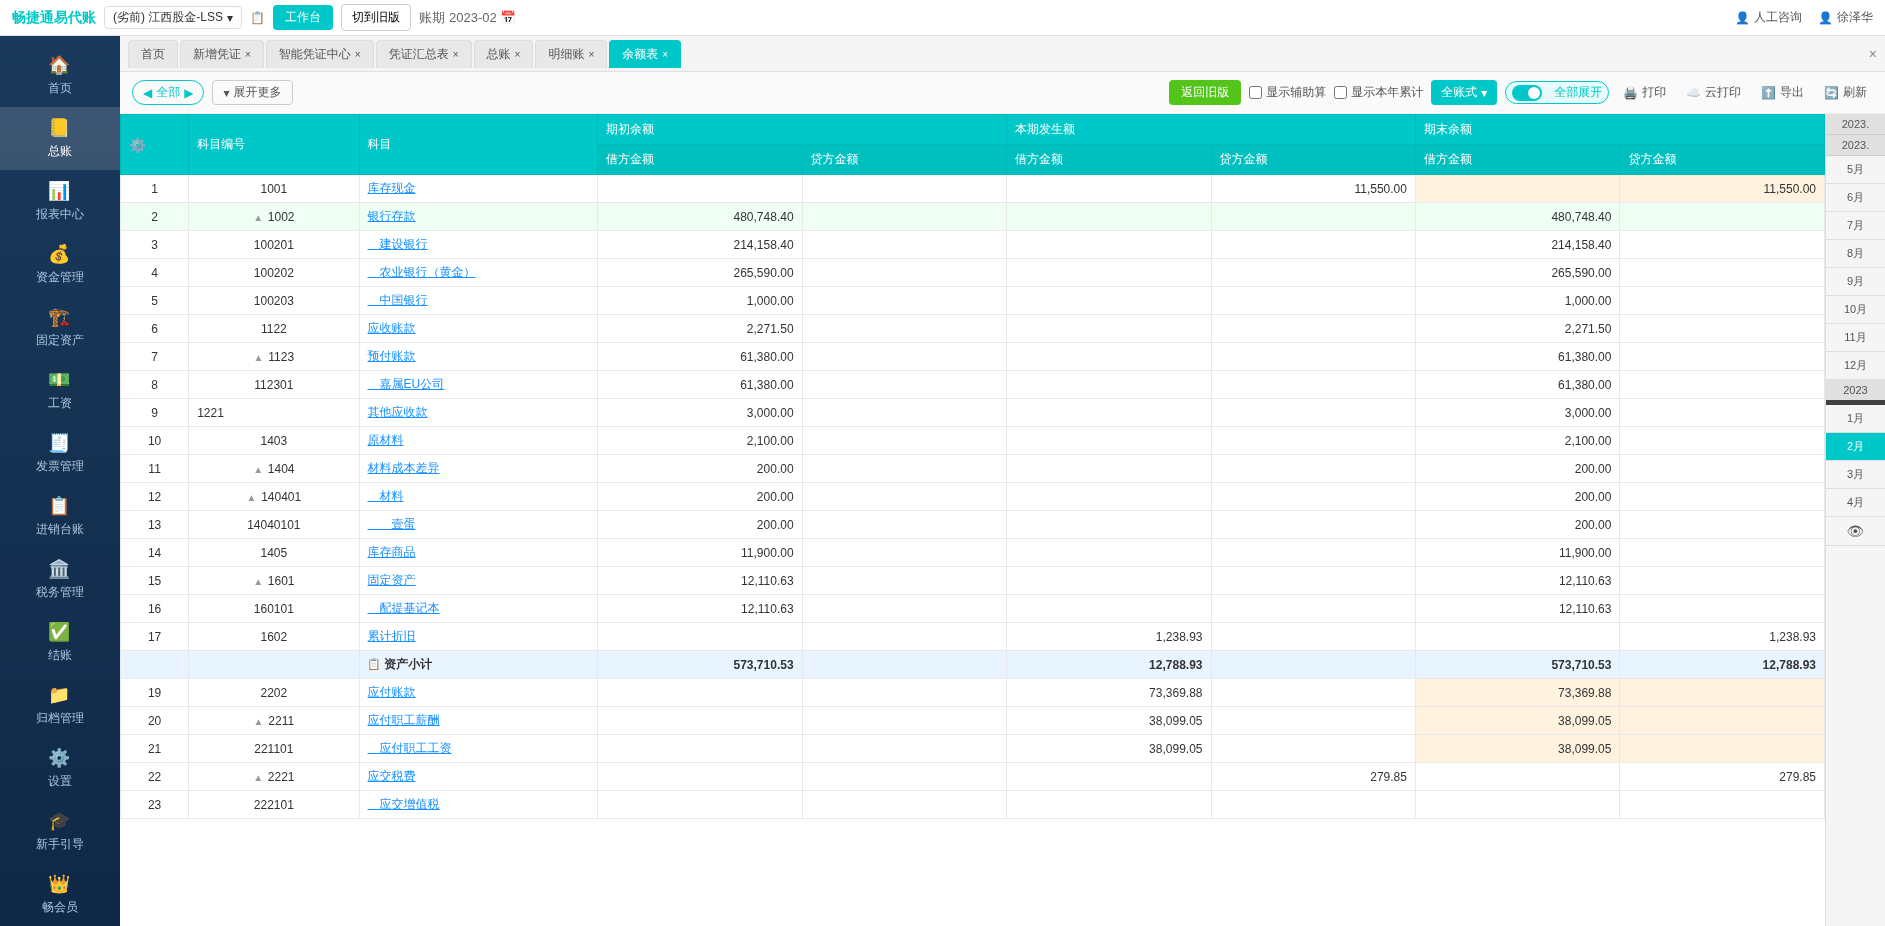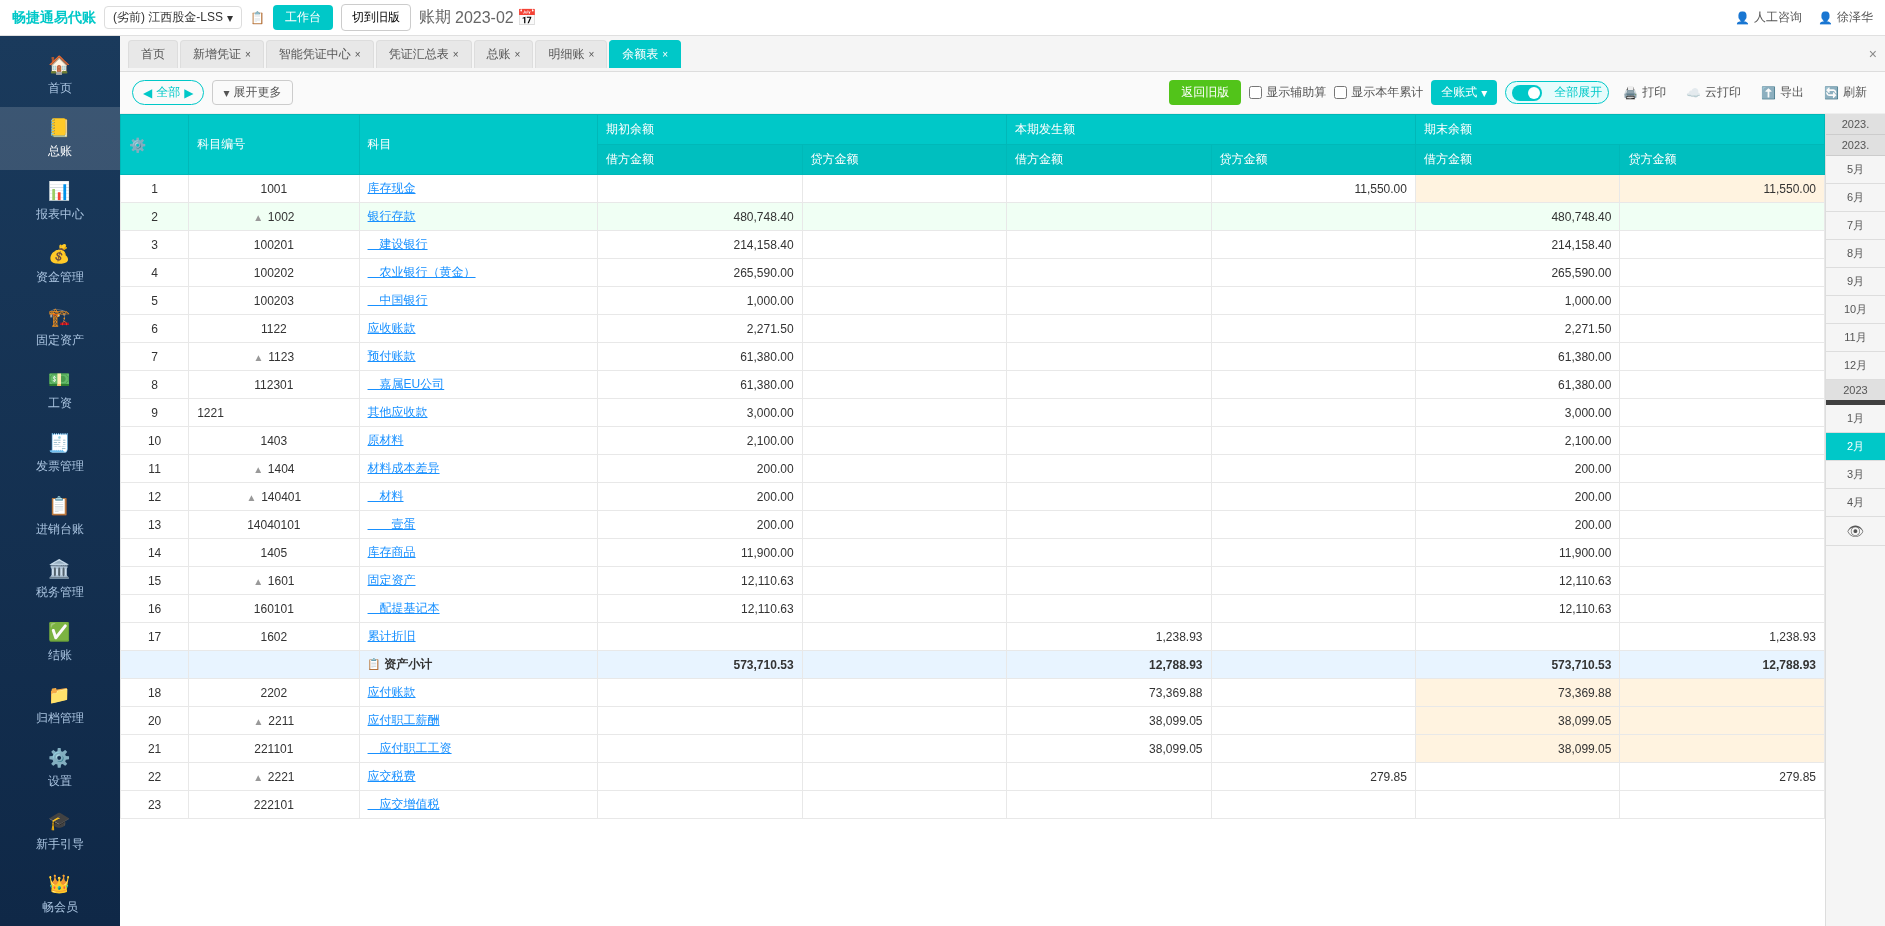--- a/index.html
+++ b/index.html
@@ -43,21 +43,21 @@
     }
     .btn-switch {
       background: #fff;
       border: 1px solid #ccc;
       border-radius: 4px;
       padding: 4px 10px;
       cursor: pointer;
       font-size: 12px;
     }
     .accounting-period {
-      font-size: 16px;
+      font-size: 13px;
       color: #666;
       display: flex;
       align-items: center;
       gap: 4px;
     }
     .top-right {
       margin-left: auto;
       display: flex;
       align-items: center;
       gap: 16px;
@@ -720,21 +720,21 @@
                   <td class="col-code" style="text-align: center;"></td>
                   <td class="col-name"><span style="font-size: 11px;">📋 </span>资产小计</td>
                   <td class="col-amount" style="text-align: right;">573,710.53</td>
                   <td class="col-amount" style="text-align: right;"></td>
                   <td class="col-amount" style="text-align: right;">12,788.93</td>
                   <td class="col-amount" style="text-align: right;"></td>
                   <td class="col-amount" style="text-align: right;">573,710.53</td>
                   <td class="col-amount" style="text-align: right;">12,788.93</td>
                 </tr>
                 <tr>
-                  <td class="col-num">18</td>
+                  <td class="col-num">19</td>
                   <td class="col-code" style="text-align: center;">2202</td>
                   <td class="col-name"><span class="link-text">应付账款</span></td>
                   <td class="col-amount" style="text-align: right;"></td>
                   <td class="col-amount" style="text-align: right;"></td>
                   <td class="col-amount" style="text-align: right;">73,369.88</td>
                   <td class="col-amount" style="text-align: right;"></td>
                   <td class="col-amount" style="text-align: right; background: rgb(255, 243, 224);">73,369.88</td>
                   <td class="col-amount" style="text-align: right; background: rgb(255, 243, 224);"></td>
                 </tr>
                 <tr>

